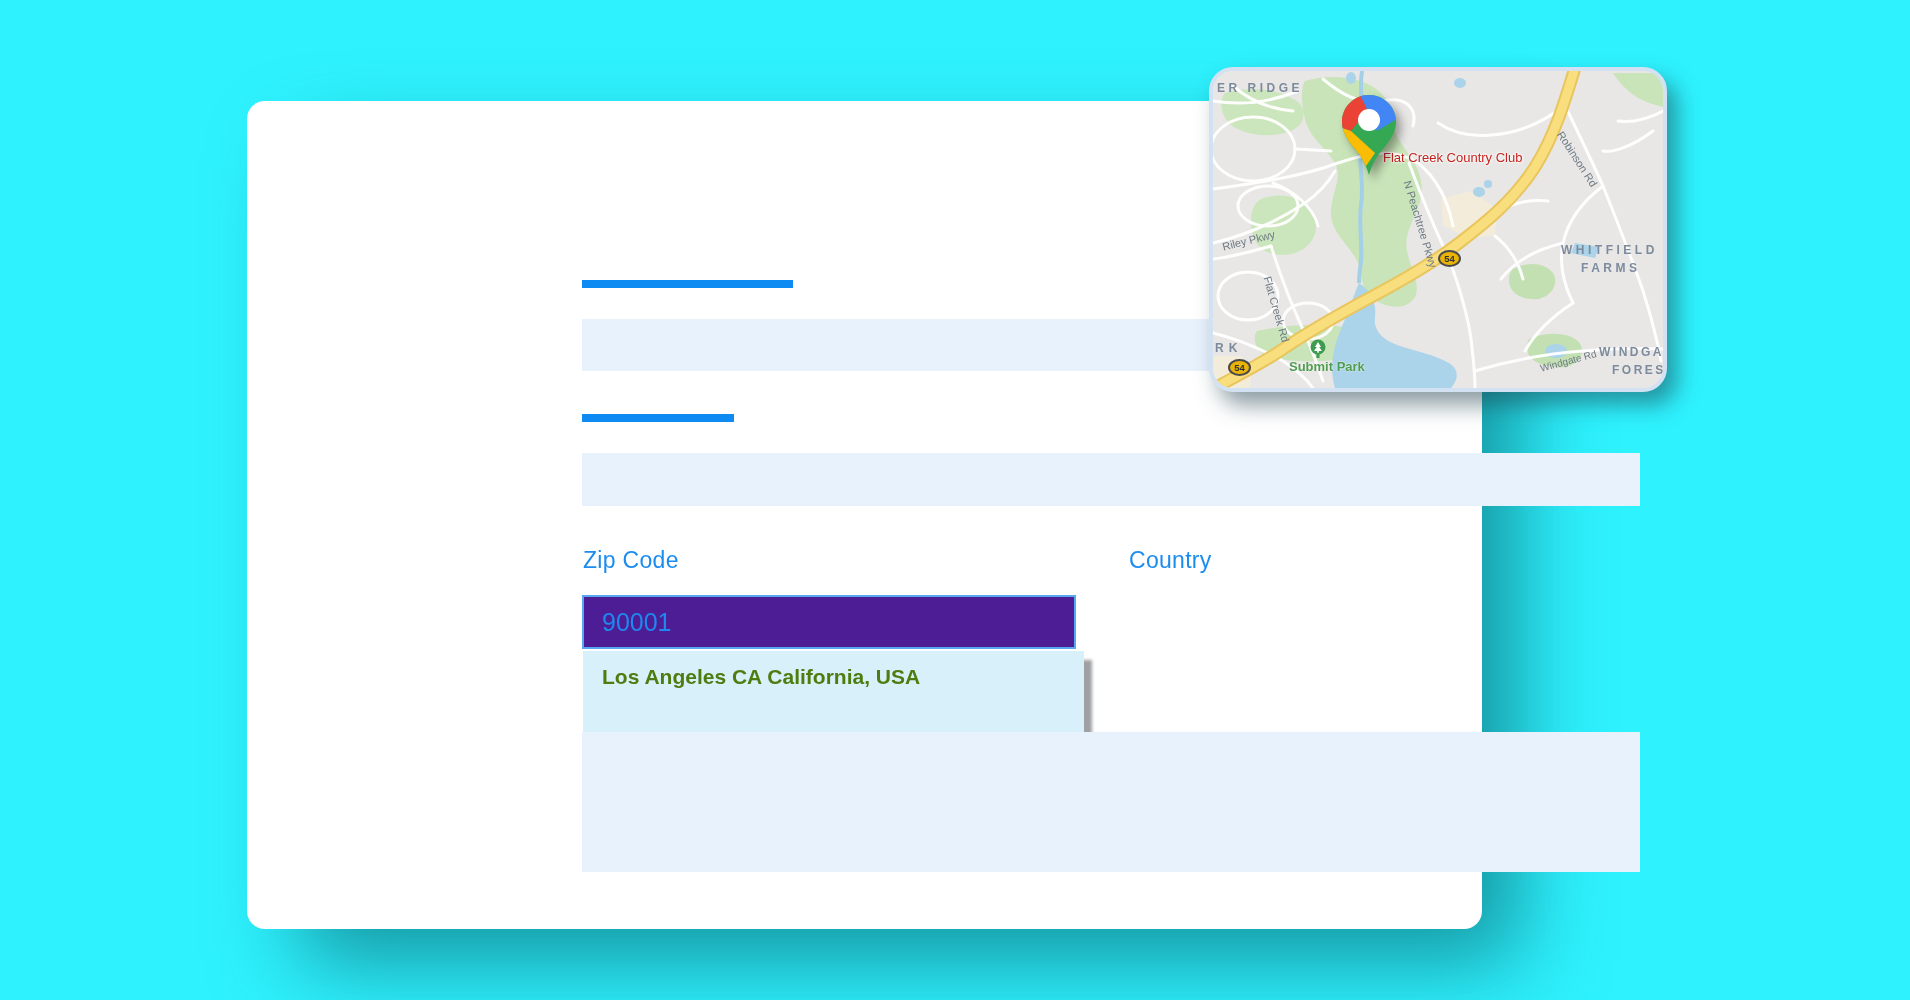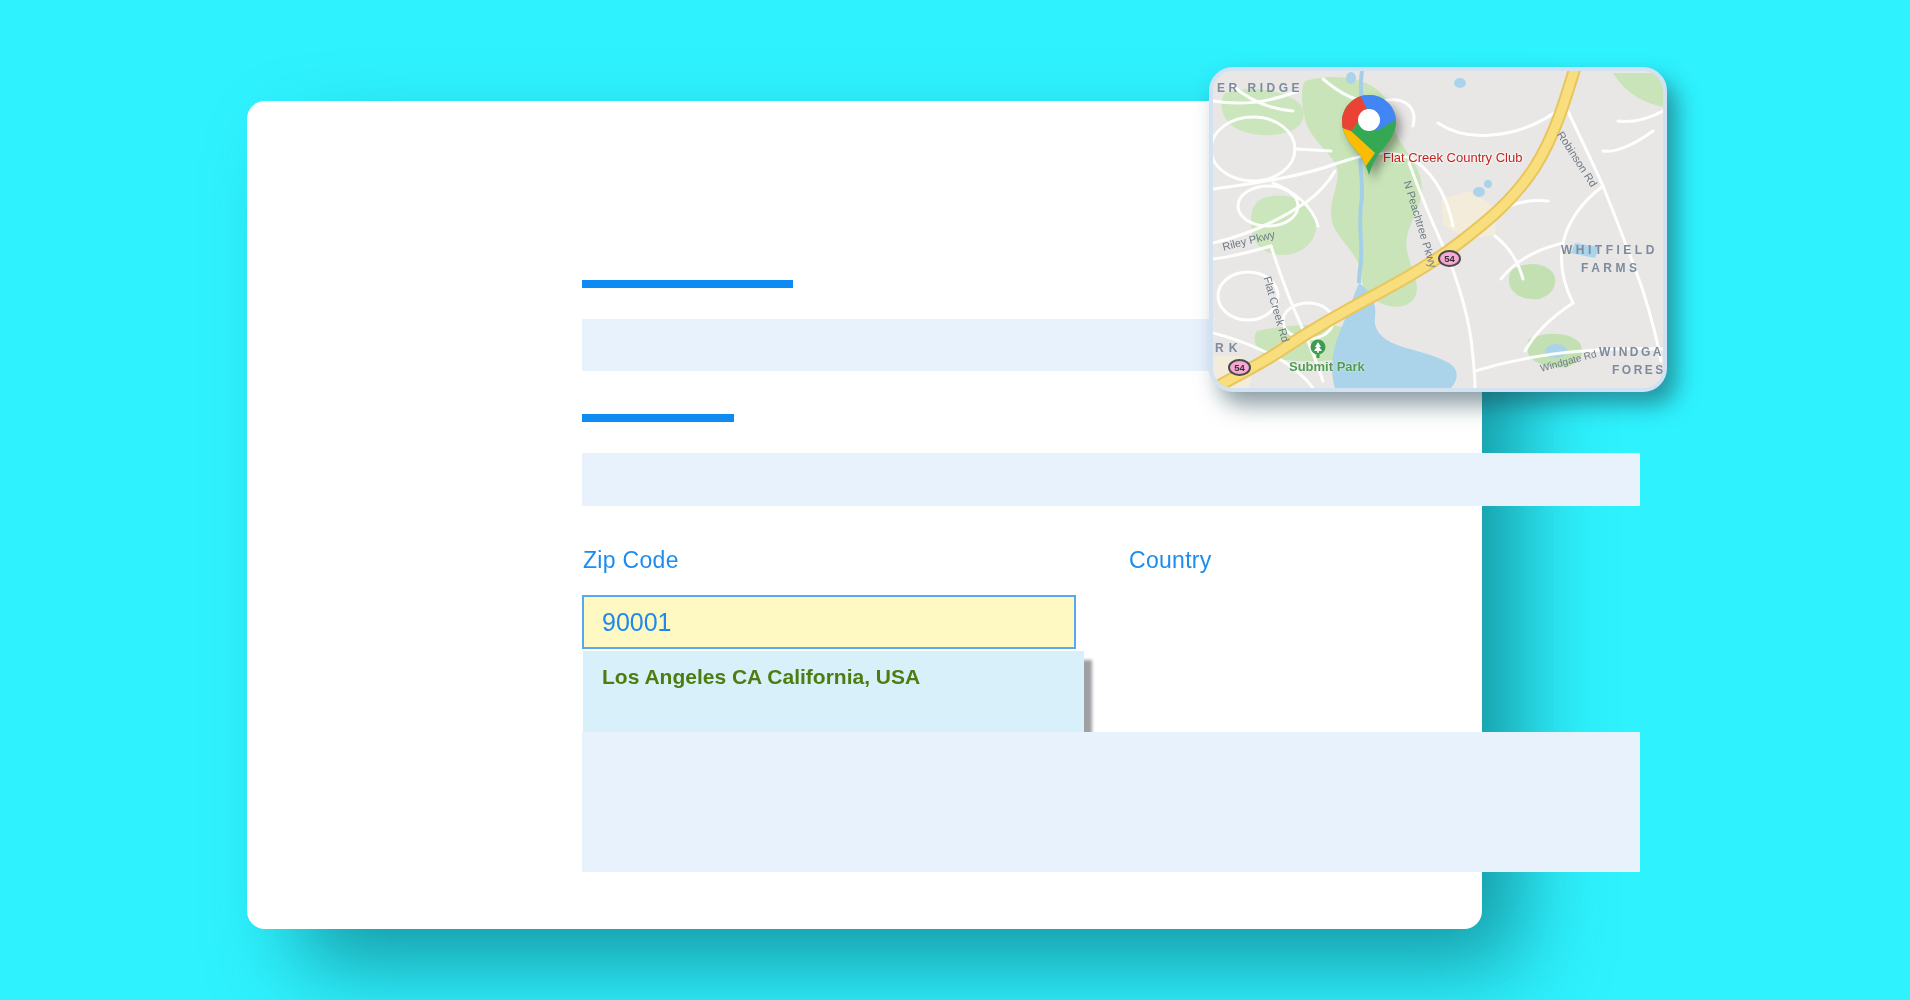--- a/index.html
+++ b/index.html
@@ -14,21 +14,21 @@
   .skel-field{position:absolute;background:#E8F2FD;}
   .skel-field1{left:335px;top:218px;width:1058px;height:52px;}
   .skel-field2{left:335px;top:352px;width:1058px;height:53px;}
   .big-skel{left:335px;top:631px;width:1058px;height:140px;}
 
   .field-label{position:absolute;top:446px;font-size:23px;color:#1B8CF0;letter-spacing:.3px;}
   .zip-label{left:336px;}
   .country-label{left:882px;}
 
   .zip-input{position:absolute;left:335px;top:494px;width:494px;height:54px;box-sizing:border-box;
-    background:#fef9c3;border:2px solid #58A7EF;outline:none;padding:0 0 0 18px;
+    background:#4c1d95;border:2px solid #58A7EF;outline:none;padding:0 0 0 18px;
     font-family:"Liberation Sans",sans-serif;font-size:25px;color:#1E88EE;}
 
   .dropdown{position:absolute;left:336px;top:550px;width:501px;height:140px;background:#D8F0FA;
     box-shadow:8px 9px 3px rgba(125,128,132,0.75);}
   .dd-suggestion{position:absolute;left:19px;top:14px;font-size:21px;font-weight:700;color:#4d7c0f;cursor:pointer;}
   .dd-divider{position:absolute;left:0;right:0;top:103px;height:1px;background:#BCE3F1;}
   .dd-manage{position:absolute;left:19px;top:112px;font-size:14px;color:#1877E6;cursor:pointer;}
 
   .country-select{position:absolute;left:882px;top:493px;width:509px;height:54px;background:#DCEDFB;
     display:flex;align-items:center;cursor:pointer;}
@@ -40,21 +40,21 @@
 
   
   .map{position:absolute;left:1209px;top:67px;width:450px;height:317px;border:4px solid #D3E2F3;
     border-radius:24px;background:#E8E7E5;overflow:hidden;box-shadow:10px 13px 22px rgba(25,60,72,0.5);}
   .map svg.base{position:absolute;left:0;top:0;}
   .map-label{position:absolute;white-space:nowrap;color:#6E7A86;font-size:11px;}
   .area-label{color:#7D8B9E;font-weight:700;letter-spacing:3.5px;font-size:12px;}
   .poi-label{color:#C5221F;font-size:13px;text-shadow:0 0 3px #fff,0 0 3px #fff,0 0 2px #fff;}
   .park-label{color:#4F9D50;font-size:13px;font-weight:700;text-shadow:0 0 2px #fff;}
   .rot{transform-origin:left top;}
-  .shield{position:absolute;width:23px;height:17px;background:#f9a8d4;border:2px solid #4a4a4a;border-radius:50%;
+  .shield{position:absolute;width:23px;height:17px;background:#eab308;border:2px solid #4a4a4a;border-radius:50%;
     box-sizing:border-box;display:flex;align-items:center;justify-content:center;
     font-size:9.5px;font-weight:700;color:#333;}
   .pin-svg{position:absolute;left:126px;top:22px;filter:drop-shadow(5px 6px 5px rgba(0,0,0,0.35));}
   .tree{position:absolute;left:97px;top:268px;}
 </style>
 </head>
 <body>
 
 <div class="card">
   <div class="skel-line skel-line1"></div>

